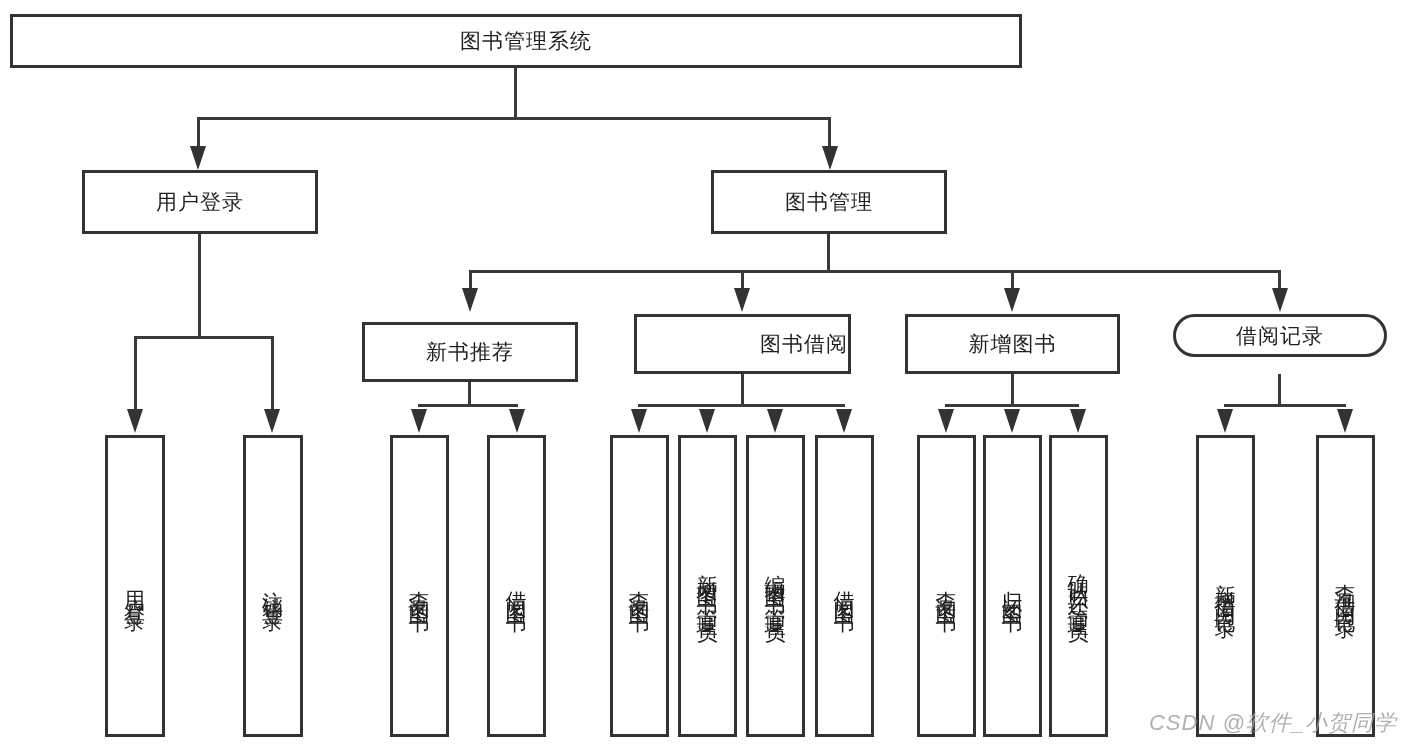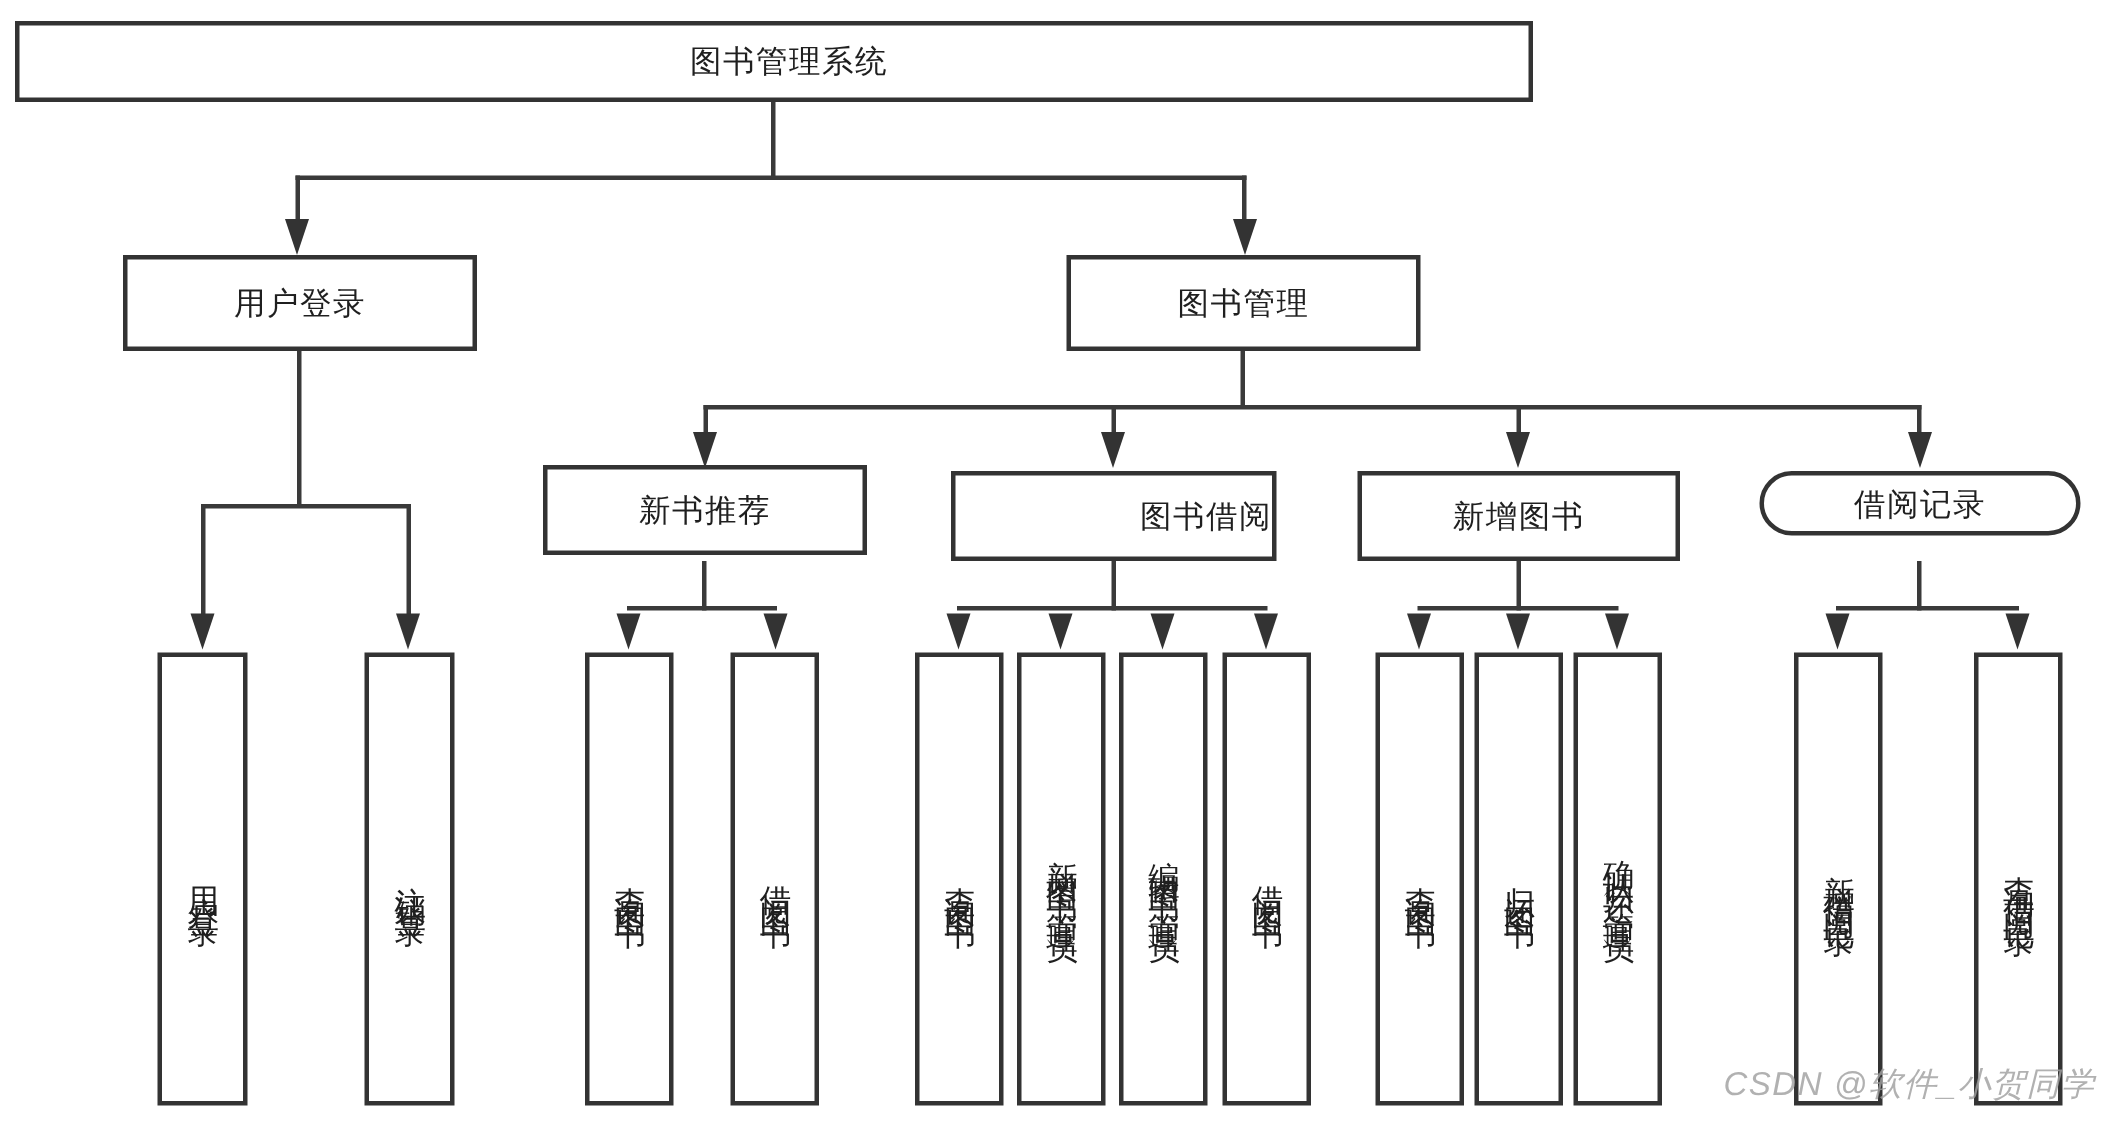--- a/index.html
+++ b/index.html
@@ -92,21 +92,21 @@
   <div class="hline" style="left:469px;top:270px;width:812px;"></div>
   <div class="vline" style="left:469px;top:270px;height:20px;"></div>
   <div class="arrow" style="left:470px;top:288px;"></div>
   <div class="vline" style="left:741px;top:270px;height:20px;"></div>
   <div class="arrow" style="left:742px;top:288px;"></div>
   <div class="vline" style="left:1011px;top:270px;height:20px;"></div>
   <div class="arrow" style="left:1012px;top:288px;"></div>
   <div class="vline" style="left:1278px;top:270px;height:20px;"></div>
   <div class="arrow" style="left:1280px;top:288px;"></div>
 
-  <div class="box" style="left:362px;top:310px;width:216px;height:60px;">
+  <div class="box" style="left:362px;top:322px;width:216px;height:60px;">
     <span>新书推荐</span>
   </div>
   <div class="box" style="left:634px;top:314px;width:217px;height:60px;justify-content:flex-end;">
     <span>图书借阅</span>
   </div>
   <div class="box" style="left:905px;top:314px;width:215px;height:60px;">
     <span>新增图书</span>
   </div>
   <div class="box" style="left:1173px;top:314px;width:214px;height:43px;border-radius:28px;">
     <span>借阅记录</span>

